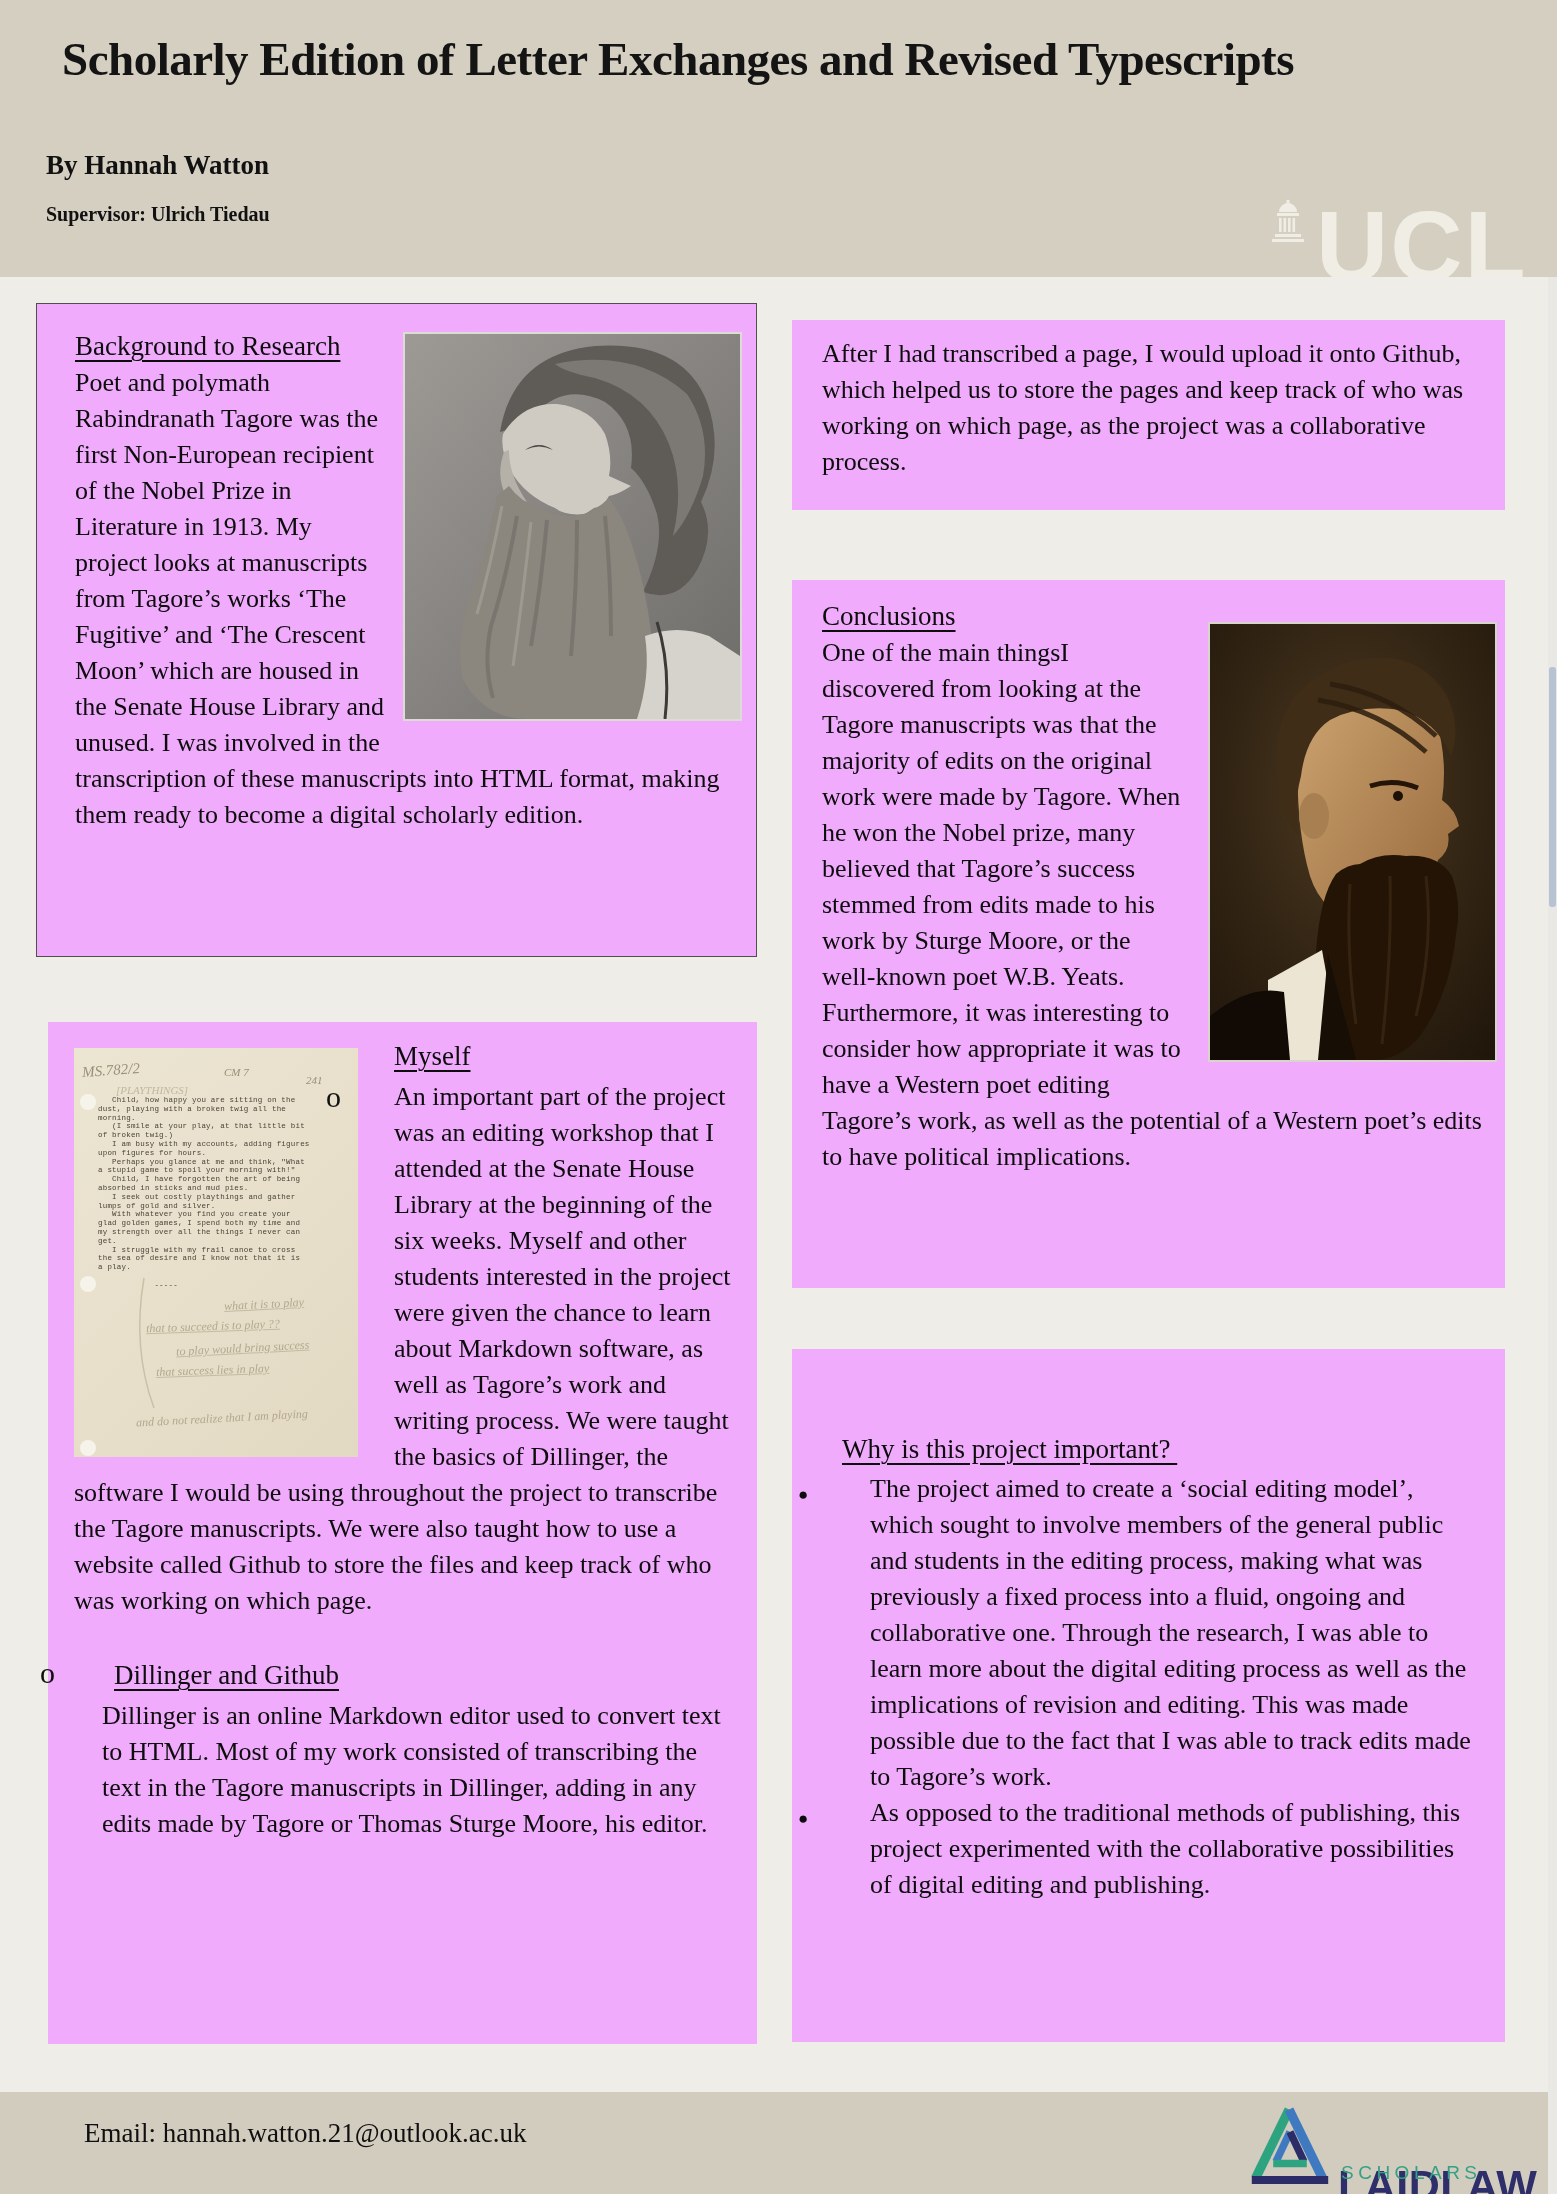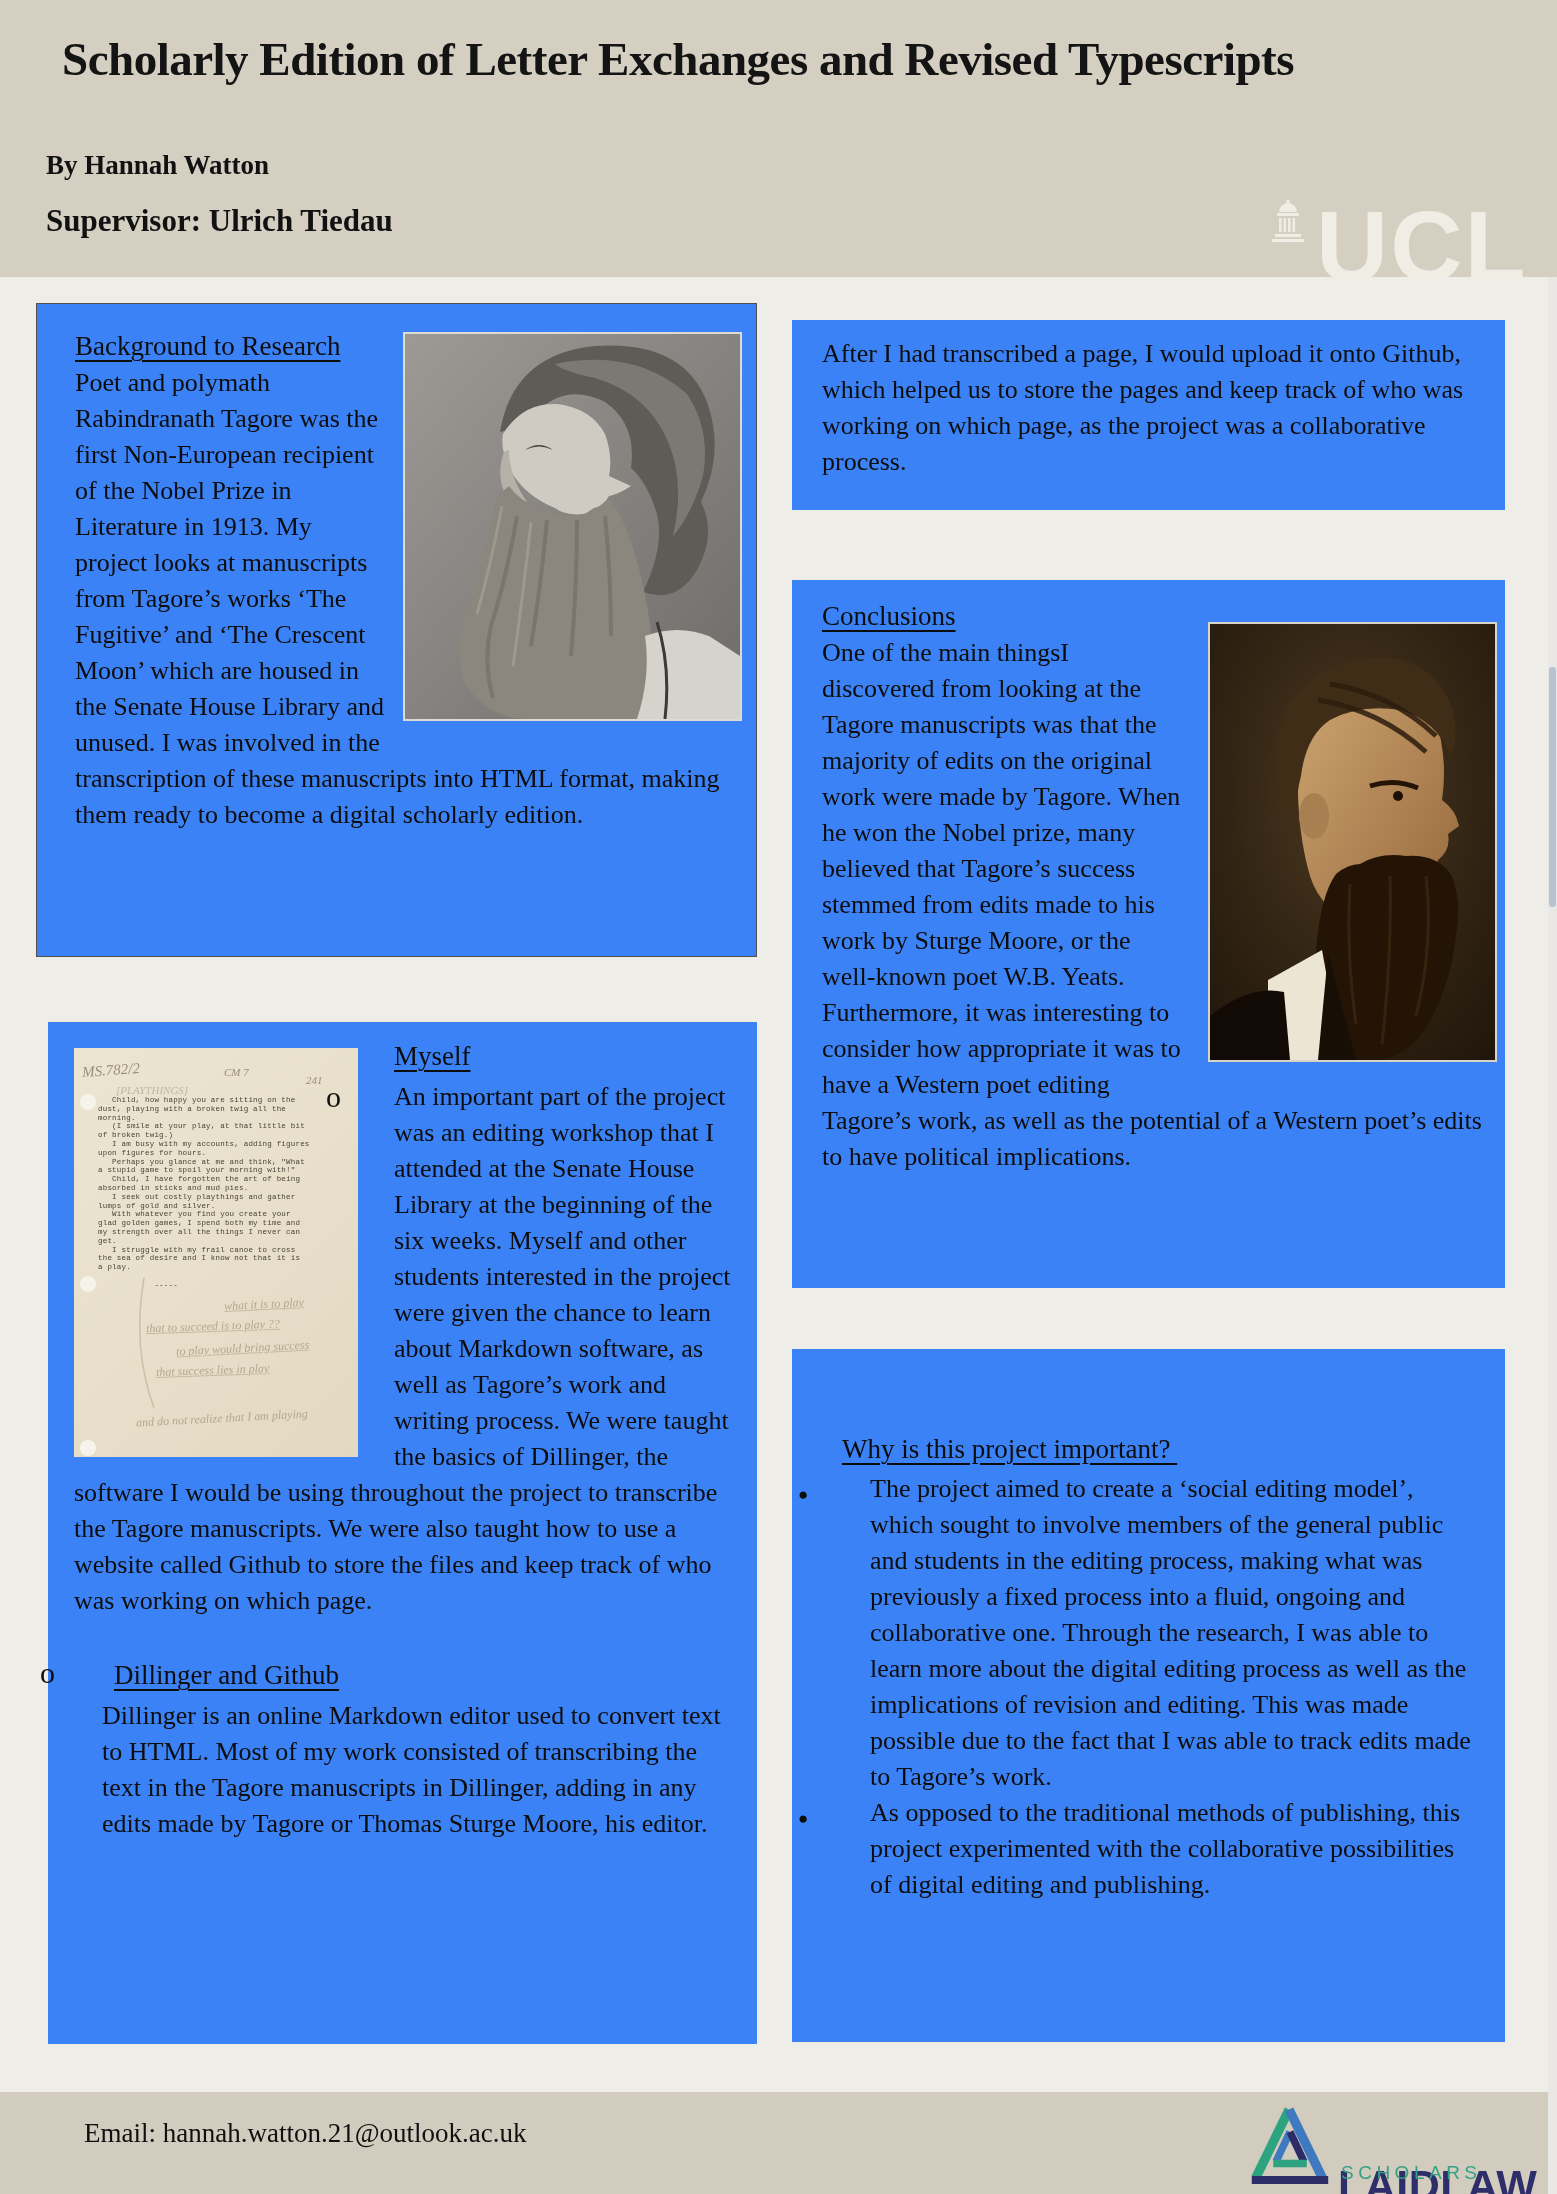--- a/index.html
+++ b/index.html
@@ -6,26 +6,26 @@
   body{
     width:1557px;height:2194px;position:relative;overflow:hidden;
     background:#eeede8;
     font-family:"Liberation Serif","DejaVu Serif",serif;
     color:#111;
   }
   
   .header{position:absolute;left:0;top:0;width:1557px;height:277px;background:#d5cfc2;overflow:hidden;}
   .title{position:absolute;left:46px;top:16px;width:1460px;font-size:47px;font-weight:bold;letter-spacing:-0.5px;color:#141414;margin:16px;white-space:nowrap;}
   .byline{position:absolute;left:46px;top:150px;font-size:27px;font-weight:bold;margin:0;}
-  .supervisor{position:absolute;left:46px;top:203px;font-size:31px;font-weight:bold;margin:0;}
+  .supervisor{position:absolute;left:46px;top:203px;font-size:20px;font-weight:bold;margin:0;}
   .ucl{position:absolute;left:1316px;top:196px;font-family:"Liberation Sans","DejaVu Sans",sans-serif;
        font-weight:bold;font-size:100px;line-height:1;color:#f0ede4;letter-spacing:2px;}
   .ucl-portico{position:absolute;left:1268px;top:200px;}
   
-  .box{position:absolute;background:#3b82f6;box-sizing:border-box;font-size:26px;line-height:36px;color:#0d0d0d;}
+  .box{position:absolute;background:#f0abfc;box-sizing:border-box;font-size:26px;line-height:36px;color:#0d0d0d;}
   .box p{margin:0;}
   .hd{text-decoration:underline;text-underline-offset:5px;text-decoration-thickness:2px;font-size:27px;}
   
   .box-l1{left:36px;top:303px;width:721px;height:654px;border:1px solid #4f4f4f;padding:24px 14px 0 38px;}
   .tagore{float:right;width:335px;height:385px;margin:4px 0 12px 16px;border:2px solid #dddbd6;}
   .box-l2{left:48px;top:1022px;width:709px;height:1022px;padding:12px 20px 0 26px;}
   .manuscript{float:left;width:284px;height:409px;margin:14px 36px 16px 0;position:relative;
               background:linear-gradient(135deg,#ece5d2 0%,#e7dfca 55%,#e2d9c2 100%);overflow:hidden;
               font-family:"Liberation Serif",serif;}
   .ms-note{position:absolute;color:#9a8f78;font-style:italic;white-space:nowrap;}

